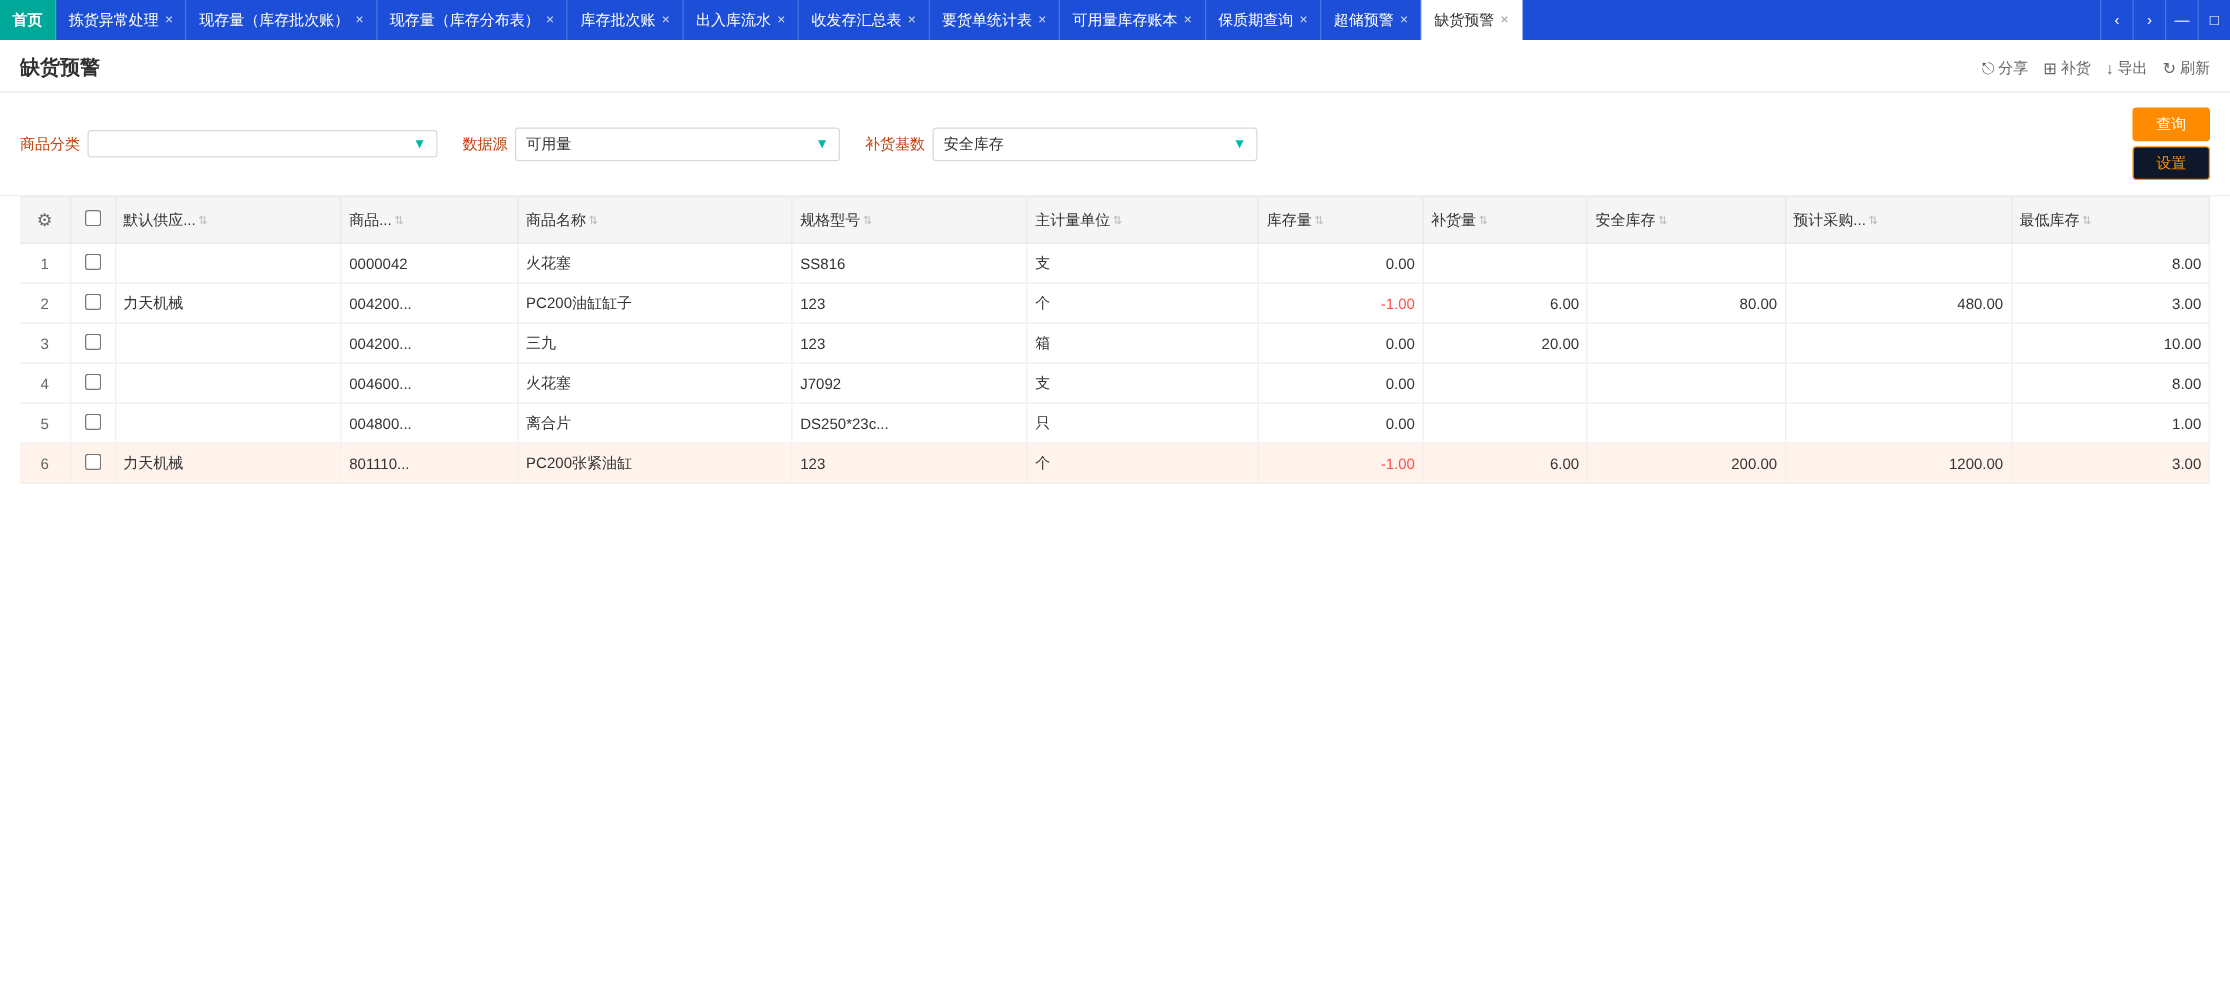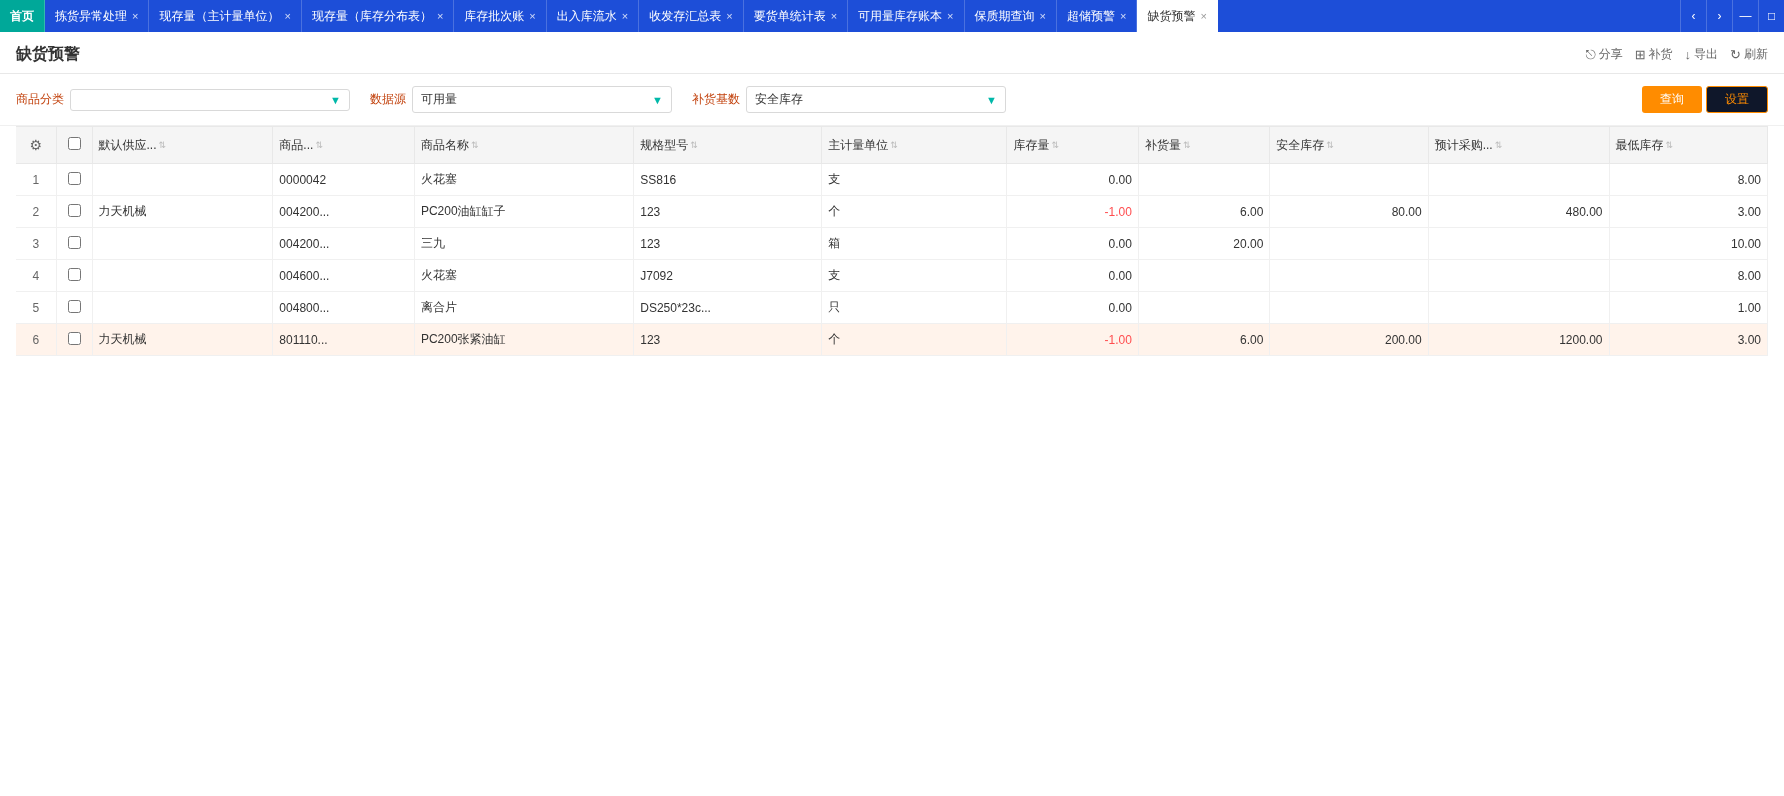--- a/index.html
+++ b/index.html
@@ -122,21 +122,21 @@
       background: #fff;
       justify-content: space-between;
     }
     .filter-select-value { color: #999; flex: 1; }
     .filter-select-arrow { color: #00b8a9; font-size: 11px; }
     .filter-select-wide { min-width: 260px; }
 
     .filter-actions {
       margin-left: auto;
       display: flex;
-      flex-direction: row;
+      flex-direction: column;
       gap: 4px;
     }
     .btn-query {
       background: #ff8c00;
       color: #fff;
       border: none;
       padding: 5px 18px;
       border-radius: 3px;
       cursor: pointer;
       font-size: 12px;
@@ -219,21 +219,21 @@
 
 <div class="nav-bar">
   <div class="nav-tab">
     <span>首页</span>
   </div>
   <div class="nav-tab">
     <span>拣货异常处理</span>
     <span class="close-btn">×</span>
   </div>
   <div class="nav-tab">
-    <span>现存量（主计量单位）</span>
+    <span>现存量（库存批次账）</span>
     <span class="close-btn">×</span>
   </div>
   <div class="nav-tab">
     <span>现存量（库存分布表）</span>
     <span class="close-btn">×</span>
   </div>
   <div class="nav-tab">
     <span>库存批次账</span>
     <span class="close-btn">×</span>
   </div>

